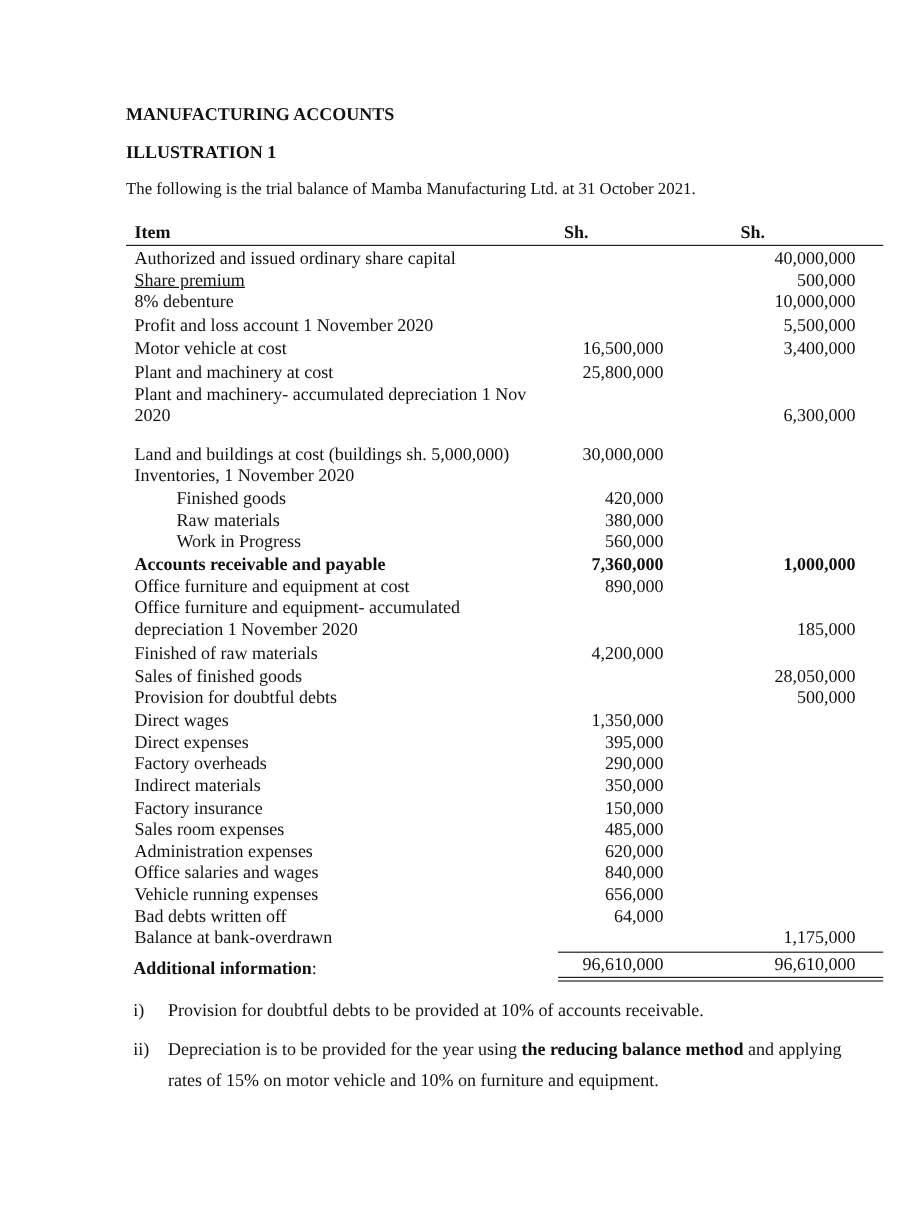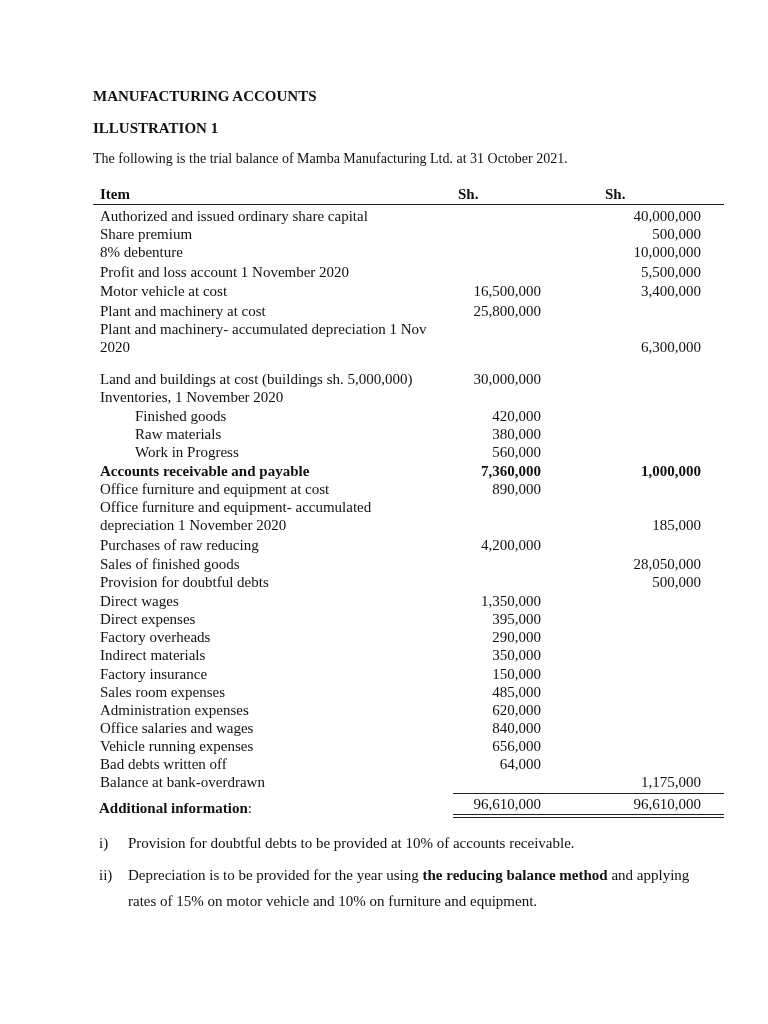--- a/index.html
+++ b/index.html
@@ -10,21 +10,21 @@
     body {
       width: 768px;
       height: 1024px;
       position: relative;
       font-family: "Liberation Serif", "DejaVu Serif", serif;
       color: #111111;
       overflow: hidden;
     }
     .page {
       position: absolute;
-      left: 0; top: 0;
+      left: 12px; top: 0;
       width: 620px; height: 1024px;
     }
     .heading {
       position: absolute;
       left: 93px;
       font-weight: bold;
       font-size: 15px;
       letter-spacing: 0px;
     }
     .intro {
@@ -135,21 +135,21 @@
       <span class="c-item">Item</span>
       <span class="c-dr">Sh.</span>
       <span class="c-cr">Sh.</span>
     </div>
     <div id="tb-body">
         <div class="row" style="margin-top: 2px;">
           <span class="item">Authorized and issued ordinary share capital</span>
           <span class="dr"></span>
           <span class="cr">40,000,000</span>
         </div>
-        <div class="row" style="margin-top: 0px;">
+        <div class="row" style="margin-top: 0px; text-decoration: underline;">
           <span class="item">Share premium</span>
           <span class="dr"></span>
           <span class="cr">500,000</span>
         </div>
         <div class="row" style="margin-top: 0px;">
           <span class="item">8% debenture</span>
           <span class="dr"></span>
           <span class="cr">10,000,000</span>
         </div>
         <div class="row" style="margin-top: 2px;">
@@ -210,21 +210,21 @@
           <span class="item">Office furniture and equipment at cost</span>
           <span class="dr">890,000</span>
           <span class="cr"></span>
         </div>
         <div class="row" style="margin-top: 0px;">
           <span class="item">Office furniture and equipment- accumulated depreciation 1 November 2020</span>
           <span class="dr"></span>
           <span class="cr">185,000</span>
         </div>
         <div class="row" style="margin-top: 2px;">
-          <span class="item">Purchases of raw reducing</span>
+          <span class="item">Finished of raw materials</span>
           <span class="dr">4,200,000</span>
           <span class="cr"></span>
         </div>
         <div class="row" style="margin-top: 1px;">
           <span class="item">Sales of finished goods</span>
           <span class="dr"></span>
           <span class="cr">28,050,000</span>
         </div>
         <div class="row" style="margin-top: 0px;">
           <span class="item">Provision for doubtful debts</span>

